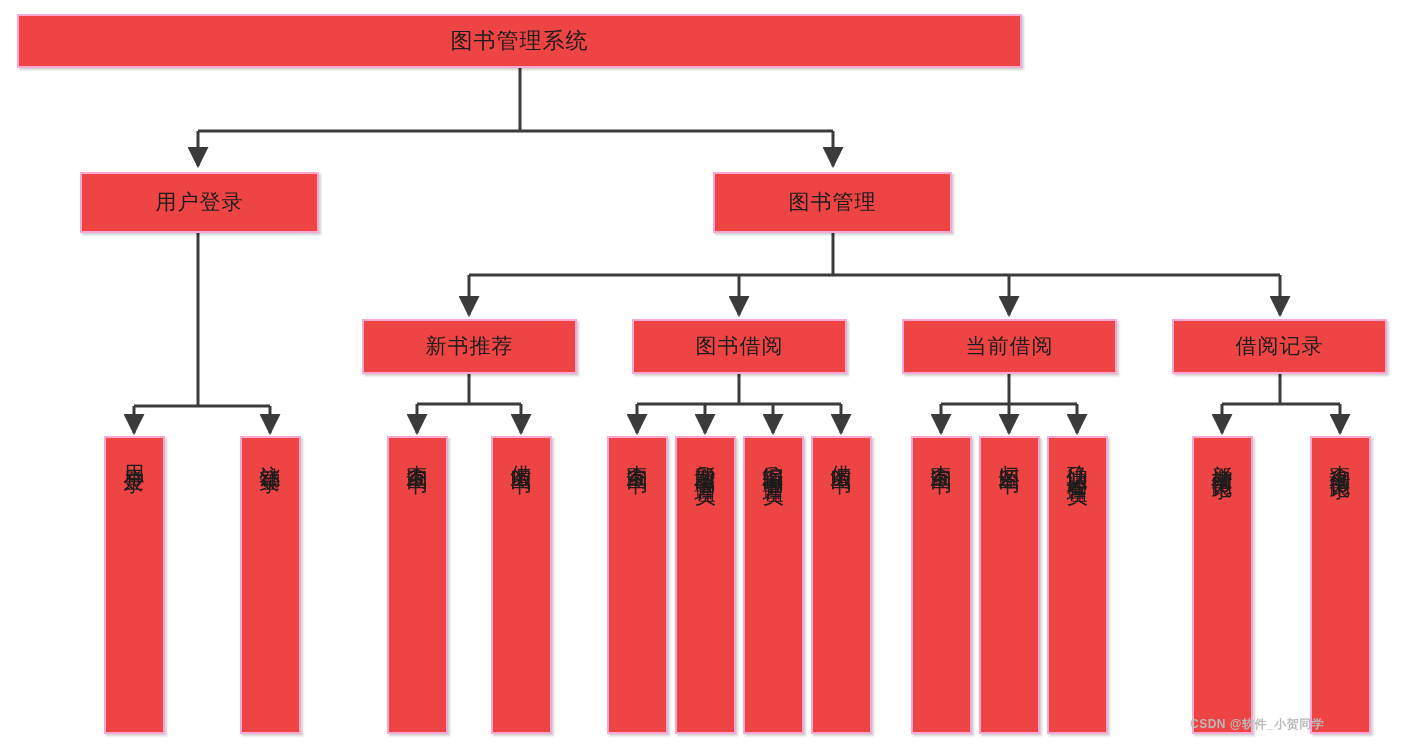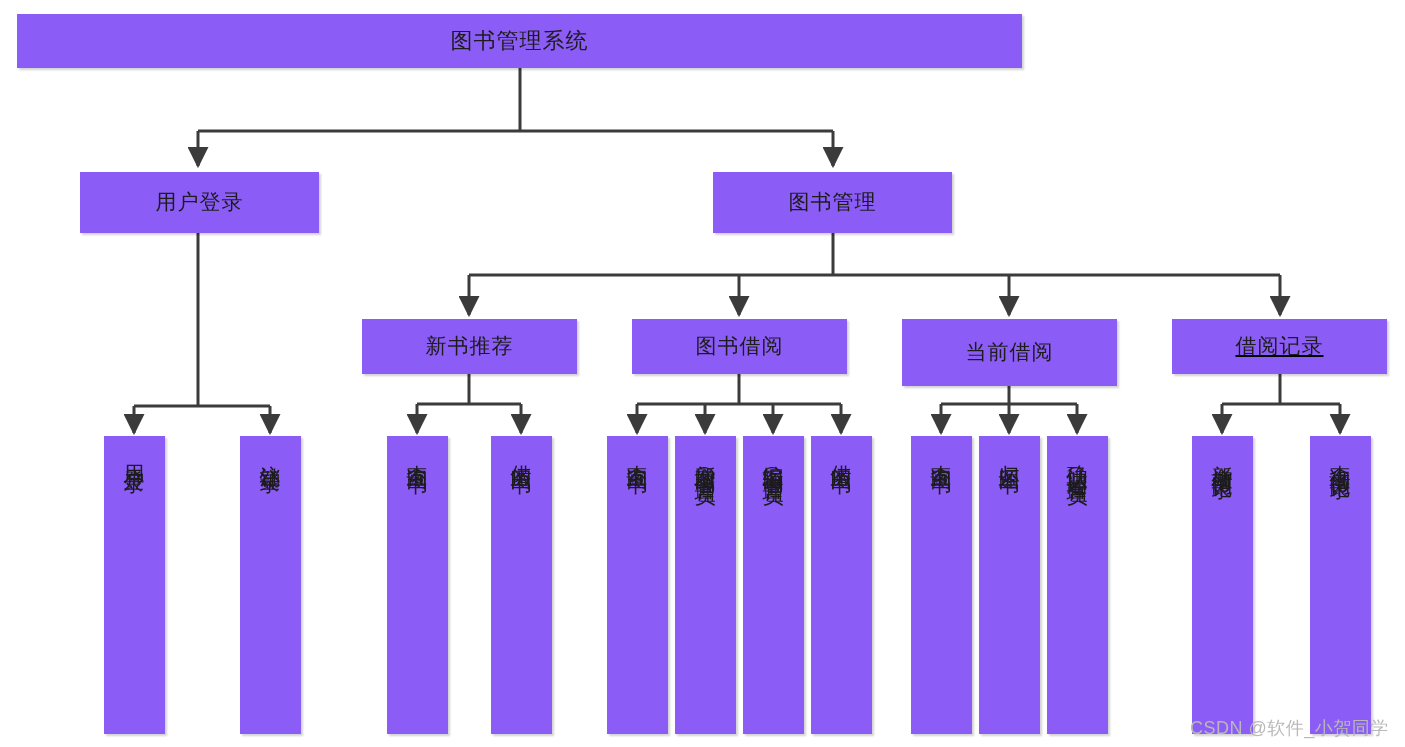--- a/index.html
+++ b/index.html
@@ -21,22 +21,22 @@
     position: absolute;
     left: 0;
     top: 0;
     width: 1405px;
     height: 747px;
     pointer-events: none;
   }
   .node {
     position: absolute;
     box-sizing: border-box;
-    background: #8b5cf6;
-    border: 2px solid #8b5cf6;
+    background: #ef4444;
+    border: 2px solid #f9a8d4;
     display: flex;
     align-items: center;
     justify-content: center;
     box-shadow: 2px 2px 2px rgba(0,0,0,0.18);
     z-index: 2;
   }
   .node-label {
     color: #1c1c1c;
     text-align: center;
     line-height: 1.15;
@@ -61,25 +61,26 @@
     writing-mode: vertical-rl;
     text-orientation: upright;
     font-size: 21px;
     letter-spacing: 3px;
     line-height: 1;
     white-space: nowrap;
   }
   .watermark {
     position: absolute;
     color: #b9b9b9;
-    font-size: 18px;
+    font-size: 12px;
     letter-spacing: 0.5px;
     white-space: nowrap;
     z-index: 5;
     user-select: none;
+    font-weight: bold;
   }
 </style>
 </head>
 <body>
 
 <div id="canvas">
 
   <svg id="edges" viewBox="0 0 1405 747">
     <defs>
       <marker id="arrow" viewBox="0 0 10 10" refX="9" refY="5" markerWidth="7" markerHeight="7" orient="auto-start-reverse">
@@ -142,24 +143,24 @@
   <div class="node horiz" style="left:713px; top:172px; width:239px; height:61px;justify-content:center;">
     <span class="node-label">图书管理</span>
   </div>
 
   <div class="node horiz" style="left:632px; top:319px; width:215px; height:55px;">
     <span class="node-label">图书借阅</span>
   </div>
   <div class="node horiz" style="left:362px; top:319px; width:215px; height:55px;">
     <span class="node-label">新书推荐</span>
   </div>
-  <div class="node horiz" style="left:902px; top:319px; width:215px; height:67px;">
+  <div class="node horiz" style="left:902px; top:319px; width:215px; height:55px;">
     <span class="node-label">当前借阅</span>
   </div>
-  <div class="node horiz" style="left:1172px; top:319px; width:215px; height:55px;text-decoration:underline;">
+  <div class="node horiz" style="left:1172px; top:319px; width:215px; height:55px;">
     <span class="node-label">借阅记录</span>
   </div>
 
   <div class="node vert" style="left:104px; top:436px; width:61px; height:298px;">
     <span class="node-label">用户登录</span>
   </div>
   <div class="node vert" style="left:240px; top:436px; width:61px; height:298px;">
     <span class="node-label">注销登录</span>
   </div>
 

